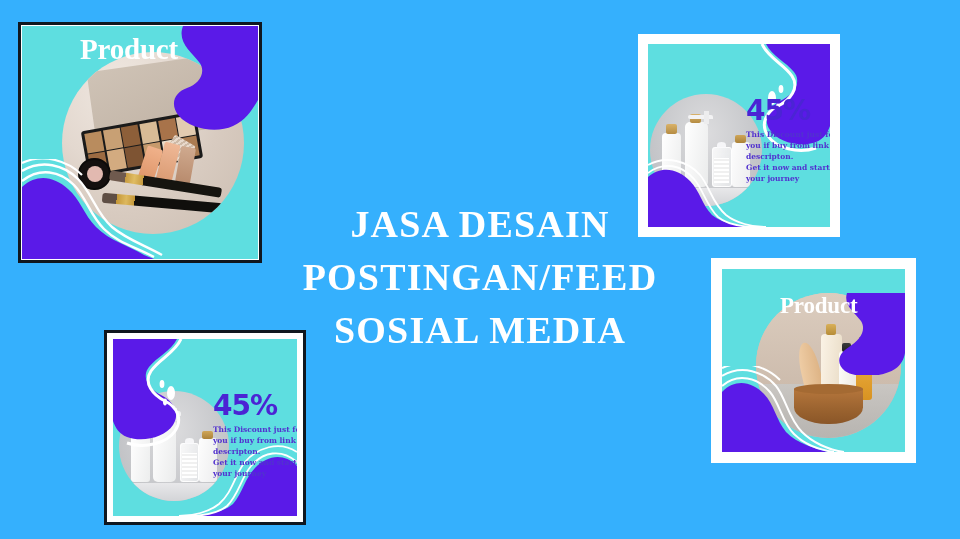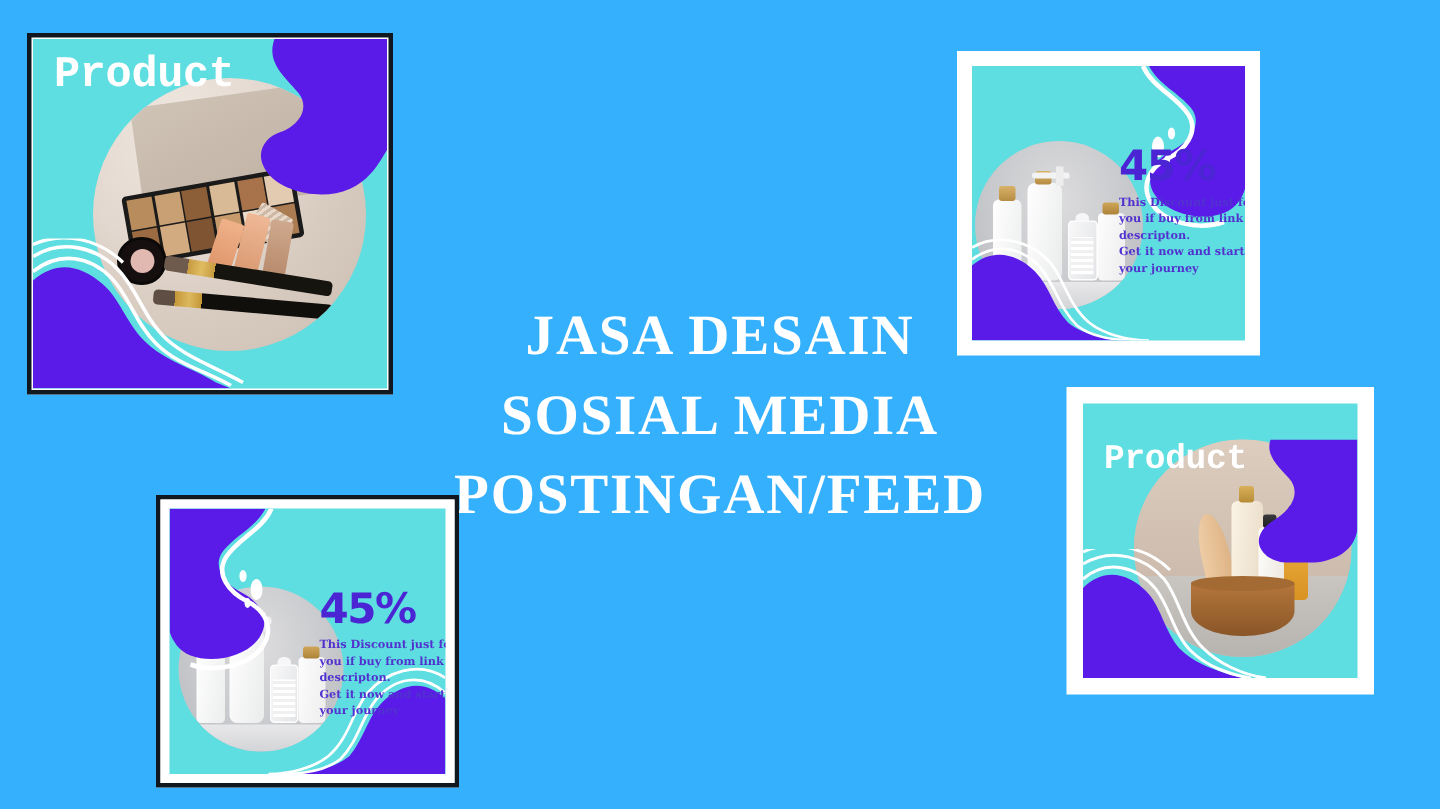--- a/index.html
+++ b/index.html
@@ -221,23 +221,24 @@
   }
 
   
   .blob{ position:absolute; pointer-events:none; }
   .blob svg{ display:block; width:100%; height:100%; }
 
   
   .product-label{
     position:absolute;
     color:#ffffff;
-    font-family:Liberation Mono, monospace;
+    font-family:Liberation Serif, serif;
     font-weight:bold;
     letter-spacing:-0.2px;
+    margin-left:44px;
   }
   .pct{
     position:absolute;
     color:#4b24d4;
     font-family:"DejaVu Sans", sans-serif;
     font-weight:bold;
     letter-spacing:-1px;
   }
   .desc{
     position:absolute;
@@ -273,22 +274,22 @@
   #cardD .photo{ left:34px; top:24px; width:145px; height:145px; }
   #cardD .product-label{ left:14px; top:24px; font-size:23px; }
 </style>
 </head>
 <body>
 
 <div class="stage">
 
   <div class="headline">
     <span class="ln">JASA DESAIN</span>
+    <span class="ln">POSTINGAN/FEED</span>
     <span class="ln">SOSIAL MEDIA</span>
-    <span class="ln">POSTINGAN/FEED</span>
   </div>
 
   <div class="card" id="cardA">
     <div class="frame-black"></div>
     <div class="canvas">
 
       <div class="photo makeup">
         <div class="lidbox"></div>
         <div class="palette">
             <i></i>

